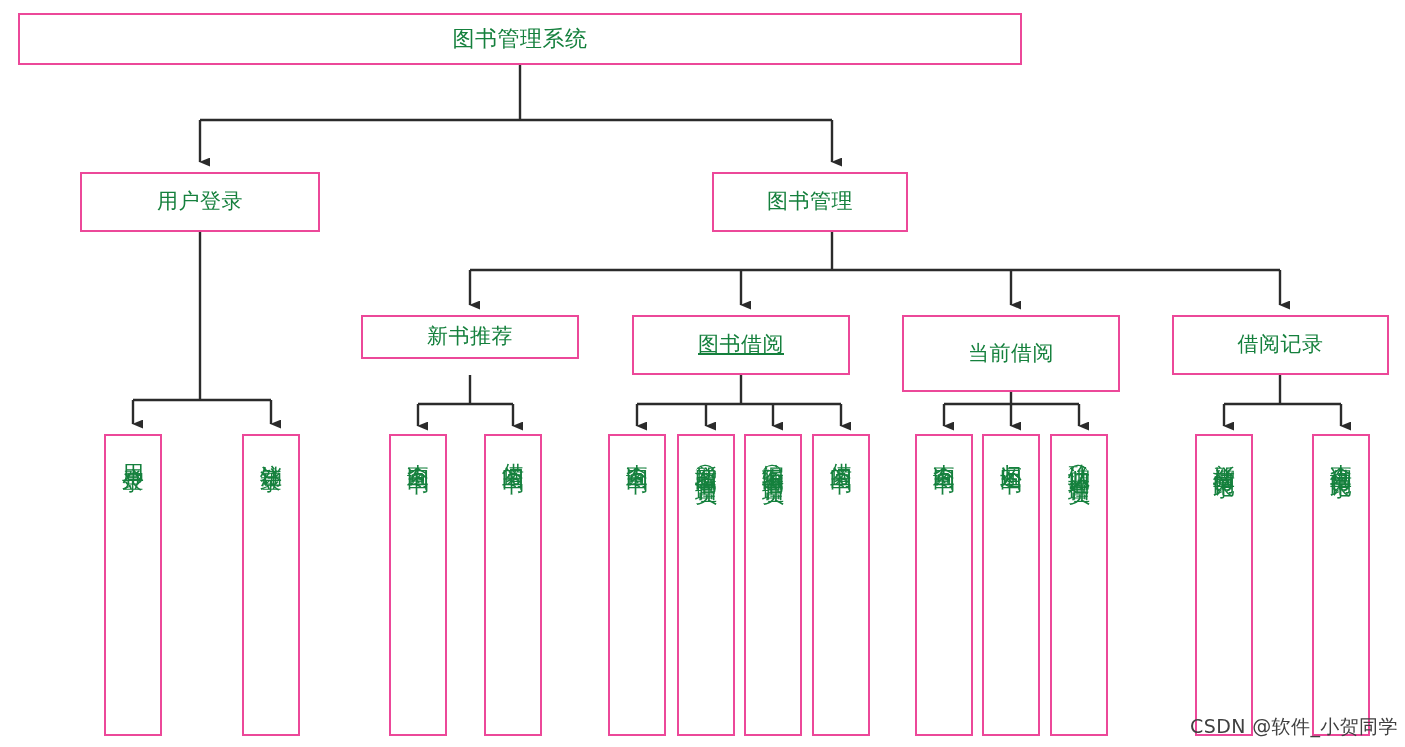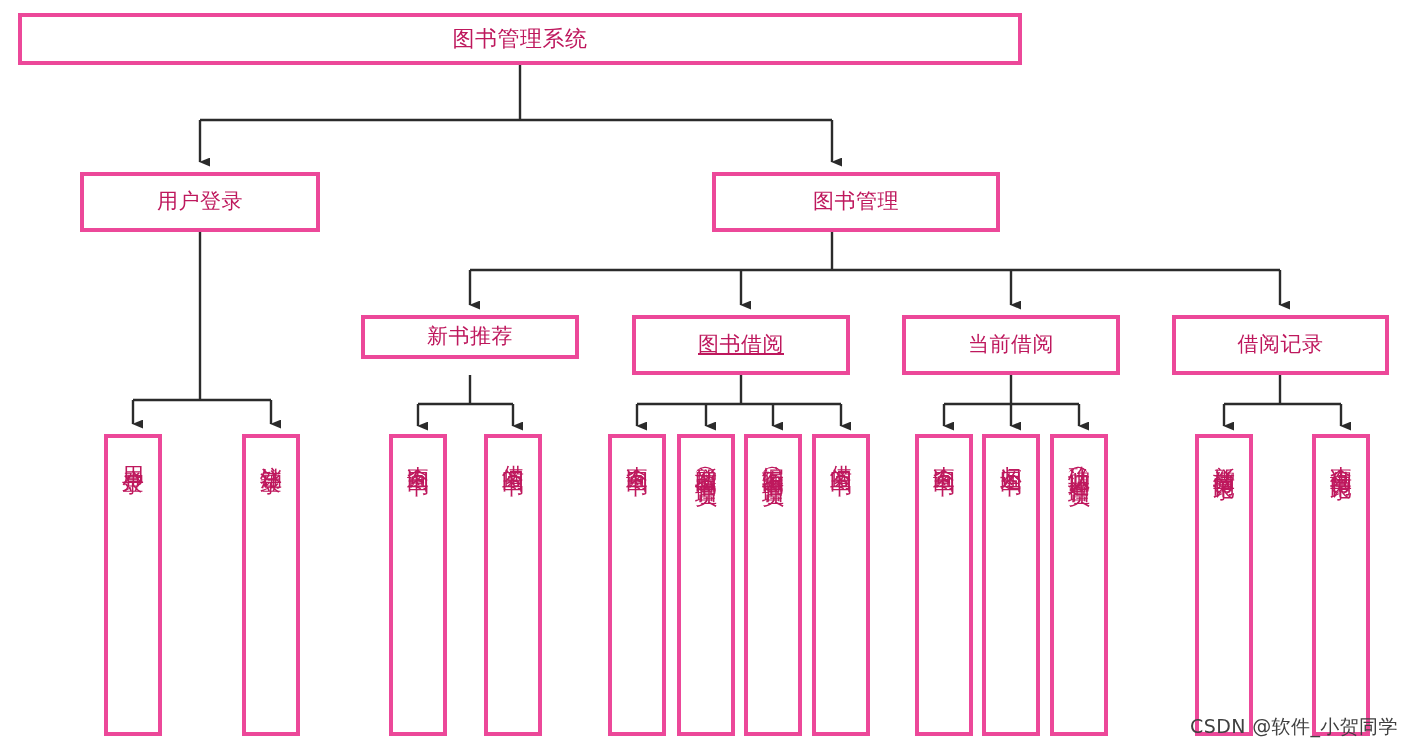--- a/index.html
+++ b/index.html
@@ -22,25 +22,25 @@
     left: 0;
     top: 0;
     width: 1405px;
     height: 747px;
     pointer-events: none;
   }
   .node {
     position: absolute;
     box-sizing: border-box;
     background: #ffffff;
-    border: 4px solid #ec4899;
+    border: 2px solid #ec4899;
     display: flex;
     align-items: center;
     justify-content: center;
-    color: #be185d;
+    color: #15803d;
   }
   .node .lbl {
     display: block;
     text-align: center;
     line-height: 1.12;
     letter-spacing: 0.5px;
   }
   .node.horiz .lbl {
     font-size: 21px;
     white-space: nowrap;
@@ -125,31 +125,31 @@
     </g>
   </svg>
 
   <div class="node horiz root" style="left:18px; top:13px; width:1004px; height:52px;">
     <span class="lbl">图书管理系统</span>
   </div>
 
   <div class="node horiz" style="left:80px; top:172px; width:240px; height:60px;">
     <span class="lbl">用户登录</span>
   </div>
-  <div class="node horiz" style="left:712px; top:172px; width:288px; height:60px;">
+  <div class="node horiz" style="left:712px; top:172px; width:196px; height:60px;">
     <span class="lbl">图书管理</span>
   </div>
 
   <div class="node horiz" style="left:361px; top:315px; width:218px; height:44px;">
     <span class="lbl">新书推荐</span>
   </div>
   <div class="node horiz" style="left:632px; top:315px; width:218px; height:60px;text-decoration:underline;">
     <span class="lbl">图书借阅</span>
   </div>
-  <div class="node horiz" style="left:902px; top:315px; width:218px; height:60px;">
+  <div class="node horiz" style="left:902px; top:315px; width:218px; height:77px;">
     <span class="lbl">当前借阅</span>
   </div>
   <div class="node horiz" style="left:1172px; top:315px; width:217px; height:60px;">
     <span class="lbl">借阅记录</span>
   </div>
 
   <div class="node vert" style="left:104px; top:434px; width:58px; height:302px;">
     <span class="lbl">用户登录</span>
   </div>
   <div class="node vert" style="left:242px; top:434px; width:58px; height:302px;">

